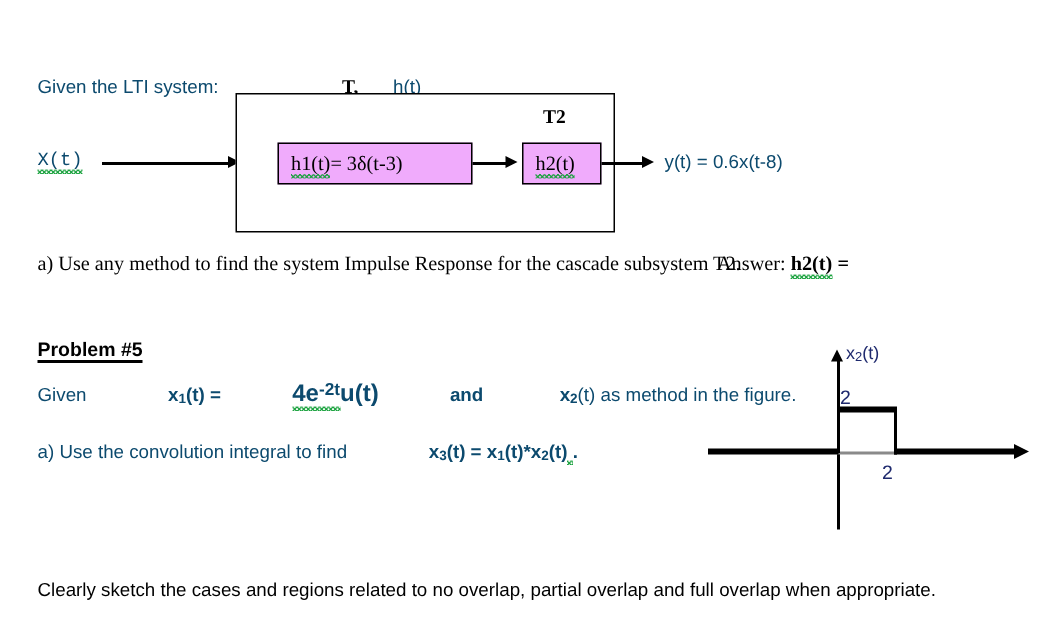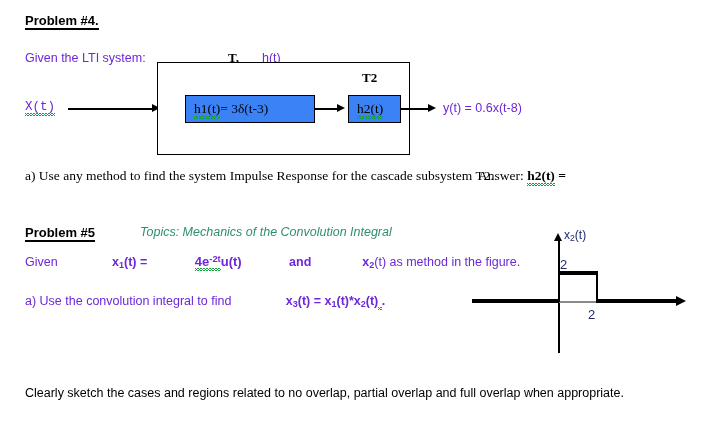--- a/index.html
+++ b/index.html
@@ -38,21 +38,21 @@
   .topics {
     font-family: "Liberation Sans", sans-serif;
     font-style: italic;
     font-size: 12.5px;
     color: #2f8f6e;
     white-space: nowrap;
   }
   .body-sans {
     font-family: "Liberation Sans", sans-serif;
     font-size: 12.5px;
-    color: #6d28d9;
+    color: #0c4a6e;
     white-space: nowrap;
   }
   .body-serif {
     font-family: "Liberation Serif", serif;
     font-size: 13.5px;
     color: #000;
     white-space: nowrap;
   }
   .bold { font-weight: bold; margin-left: 44px; }
   .serif-bold {
@@ -96,21 +96,21 @@
   
   .box {
     position: absolute;
     border: 1.5px solid #000;
     background: #fff;
     box-sizing: border-box;
   }
   .inner-box {
     position: absolute;
     border: 1.5px solid #000;
-    background: #3b82f6;
+    background: #f0abfc;
     box-sizing: border-box;
     display: flex;
     align-items: center;
     padding-left: 8px;
   }
   .line-h {
     position: absolute;
     background: #000;
     height: 1.5px;
   }
@@ -158,21 +158,20 @@
     position: absolute;
     background: #8a8a8a;
     height: 1.5px;
   }
 </style>
 </head>
 <body>
 
 <div class="page">
 
-  <div class="abs prob-head" style="left:25px; top:13px;">Problem #4.</div>
 
 
   <div class="abs body-sans" style="left:25px; top:51px;">Given the LTI system:</div>
 
   <div class="abs tag" style="left:228px; top:50px;">T,</div>
   <div class="abs body-sans" style="left:262px; top:51px;">h(t)</div>
 
   <div class="abs body-sans" style="left:25px; top:100px;font-family:Liberation Mono, monospace;">
     <span class="sq">X(t)</span>
   </div>
@@ -202,26 +201,25 @@
 
   <div class="abs body-sans" style="left:443px; top:101px;">y(t) = 0.6x(t-8)</div>
 
   <div class="abs body-serif" style="left:25px; top:168px;">a) Use any method to find the system  Impulse Response  for the cascade  subsystem T2.</div>
   <div class="abs body-serif" style="left:478px; top:168px;"><span>Answer:</span>
     <span class="serif-bold"><span class="sq">h2(t)</span><span> =</span></span>
   </div>
 
   <div class="abs prob-head" style="left:25px; top:225px;">Problem #5</div>
 
-  <div class="abs topics" style="left:140px; top:225px;">Topics: Mechanics of the Convolution Integral</div>
 
   <div class="abs body-sans" style="left:25px; top:254px;">
     <span>Given</span>&nbsp;&nbsp;
     <span class="bold"><span>x</span><sub>1</sub><span>(t) =</span></span>
-    <span class="bold" style="font-size:13px;"><span class="sq"><span>4e</span><sup>-2t</sup></span><span>u(t)</span></span>
+    <span class="bold" style="font-size:16px;"><span class="sq"><span>4e</span><sup>-2t</sup></span><span>u(t)</span></span>
     <span class="bold">and</span>&nbsp;
     <span class="bold"><span>x</span><sub>2</sub></span><span>(t) as method in the figure.</span>
   </div>
 
   <div class="abs body-sans" style="left:25px; top:294px;">
     <span>a) Use the convolution integral to find</span>&nbsp;&nbsp;
     <span class="bold">x<sub>3</sub>(t) = x<sub>1</sub>(t)*x<sub>2</sub>(t)<span class="sq">&nbsp;</span>.</span>
   </div>
 
 

